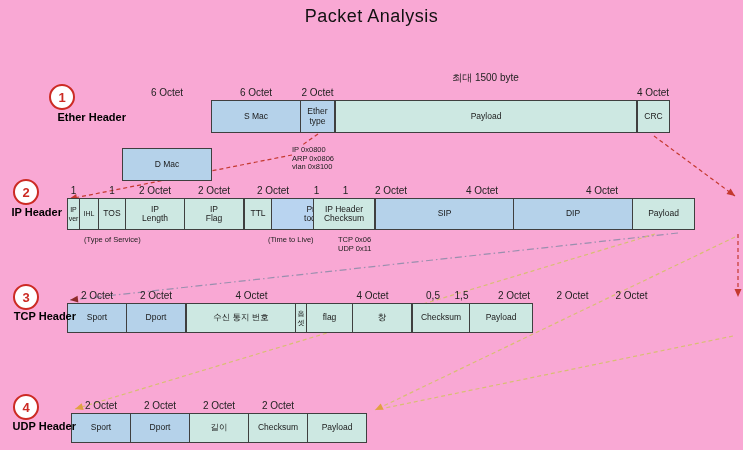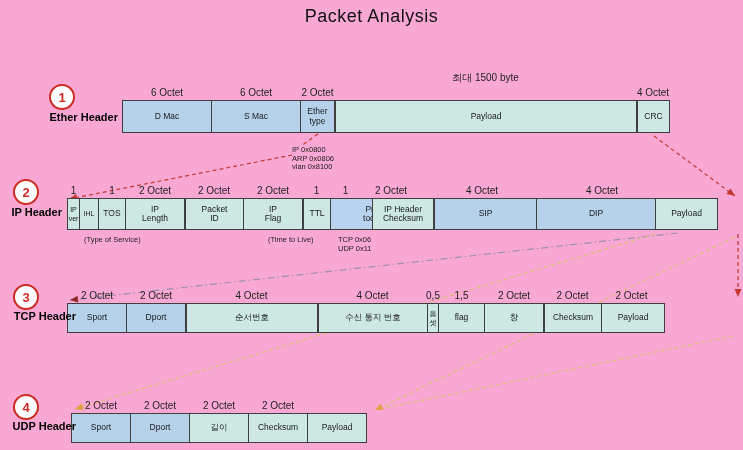--- a/index.html
+++ b/index.html
@@ -40,23 +40,23 @@
       <polygon points="70,300 77.56849402726135,295.64478494683567 78.3352342149243,302.60266605279185" fill="#8e2a2a"></polygon>
       <line x1="738" y1="234" x2="738" y2="297" stroke="#c4392f" stroke-width="1.2" stroke-dasharray="4 3"></line>
       <polygon points="738,297 734.5,289 741.5,289" fill="#c4392f"></polygon>
       <line x1="655" y1="234" x2="75" y2="409" stroke="#d9bd74" stroke-width="1.2" stroke-dasharray="4 3"></line>
       <polygon points="75,409 81.64794970936094,403.33830726179815 83.66998283014732,410.039902747833" fill="#e2a041"></polygon>
       <line x1="735" y1="237" x2="375" y2="410" stroke="#d9bd74" stroke-width="1.2" stroke-dasharray="4 3"></line>
       <polygon points="375,410 380.6946379728397,403.38024937340595 383.72660393683566,409.6895427088889" fill="#e2a041"></polygon>
       <line x1="733" y1="336" x2="385" y2="408" stroke="#d9bd74" stroke-width="1.2" stroke-dasharray="4 3"></line>
     </svg>
 <div class="circ" style="left: 49px; top: 84px;">1</div>
-    <div class="rowlabel" style="left: 28px; top: 111px; width: 90px;">Ether Header</div>
+    <div class="rowlabel" style="left: 36px; top: 111px; width: 90px;">Ether Header</div>
     <div class="table-row" style="left: 122px; top: 100px; height: 33px;">
-      <div class="cell b" style="width: 90px;">
+      <div class="cell b" style="width: 90px; margin-top: 48px;">
         <span class="cl">D Mac</span>
       </div>
       <div class="cell b" style="width: 90px;">
         <span class="cl">S Mac</span>
       </div>
       <div class="cell b" style="width: 35px;">
         <span class="cl">Ether
 type</span>
       </div>
       <div class="cell c thick" style="width: 303px;">
@@ -81,40 +81,36 @@
       <div class="cell c" style="width: 20px;">
         <span class="cl" style="font-size: 7px; white-space: pre-line;">IHL</span>
       </div>
       <div class="cell c" style="width: 28px;">
         <span class="cl">TOS</span>
       </div>
       <div class="cell c" style="width: 60px;">
         <span class="cl">IP
 Length</span>
       </div>
-      <div class="cell c thick" style="width: 60px;">
-        <span class="cl">Packet
-ID</span>
-      </div>
       <div class="cell c" style="width: 60px;">
         <span class="cl">IP
 Flag</span>
       </div>
       <div class="cell c thick" style="width: 29px;">
         <span class="cl">TTL</span>
       </div>
       <div class="cell p" style="width: 31px; padding-left: 41px;">
         <span class="cl">Pro
 tocol</span>
       </div>
       <div class="cell c" style="width: 62px;">
         <span class="cl">IP Header
 Checksum</span>
       </div>
-      <div class="cell b thick" style="width: 104px;">
+      <div class="cell b thick" style="width: 140px;">
         <span class="cl">SIP</span>
       </div>
       <div class="cell b" style="width: 120px;">
         <span class="cl">DIP</span>
       </div>
       <div class="cell c" style="width: 63px;">
         <span class="cl">Payload</span>
       </div>
     </div>
     <span class="octet" style="left: 73.5px; top: 185px;">1</span>
@@ -128,23 +124,20 @@
     <span class="octet" style="left: 482px; top: 185px;">4 Octet</span>
     <span class="octet" style="left: 602px; top: 185px;">4 Octet</span>
     <div class="circ" style="left: 13px; top: 284px;">3</div>
     <div class="rowlabel" style="left: 0px; top: 310px; width: 76px;">TCP Header</div>
     <div class="table-row" style="left: 67px; top: 303px; height: 30px;">
       <div class="cell b" style="width: 60px;">
         <span class="cl">Sport</span>
       </div>
       <div class="cell b" style="width: 60px;">
         <span class="cl">Dport</span>
-      </div>
-      <div class="cell c thick" style="width: 133px;">
-        <span class="cl">순서번호</span>
       </div>
       <div class="cell c thick" style="width: 111px;">
         <span class="cl">수신 통지 번호</span>
       </div>
       <div class="cell c" style="width: 12px;">
         <span class="cl" style="font-size: 7px; white-space: pre-line;">옵셋</span>
       </div>
       <div class="cell c" style="width: 47px;">
         <span class="cl">flag</span>
       </div>

